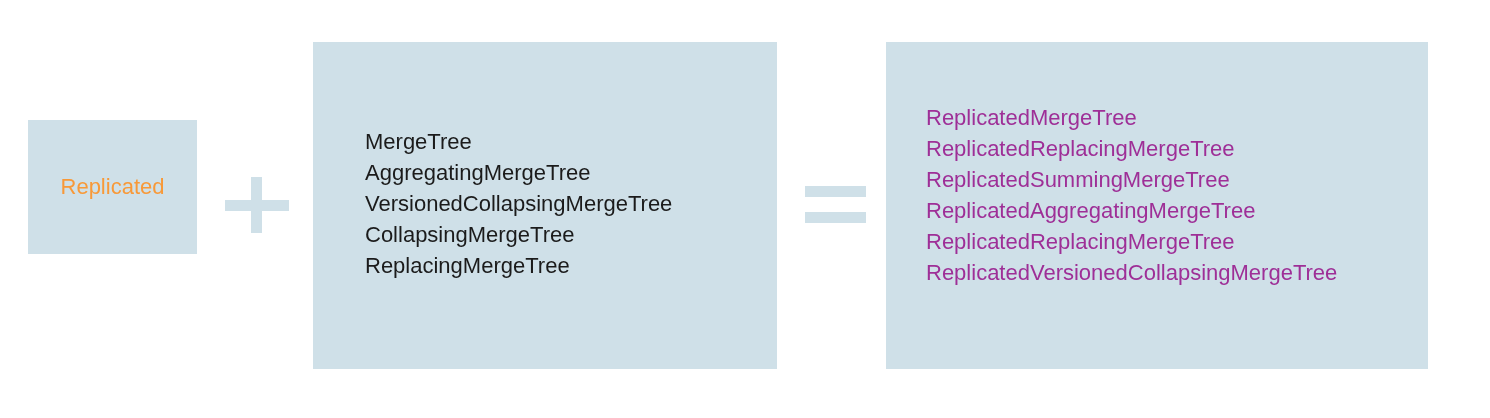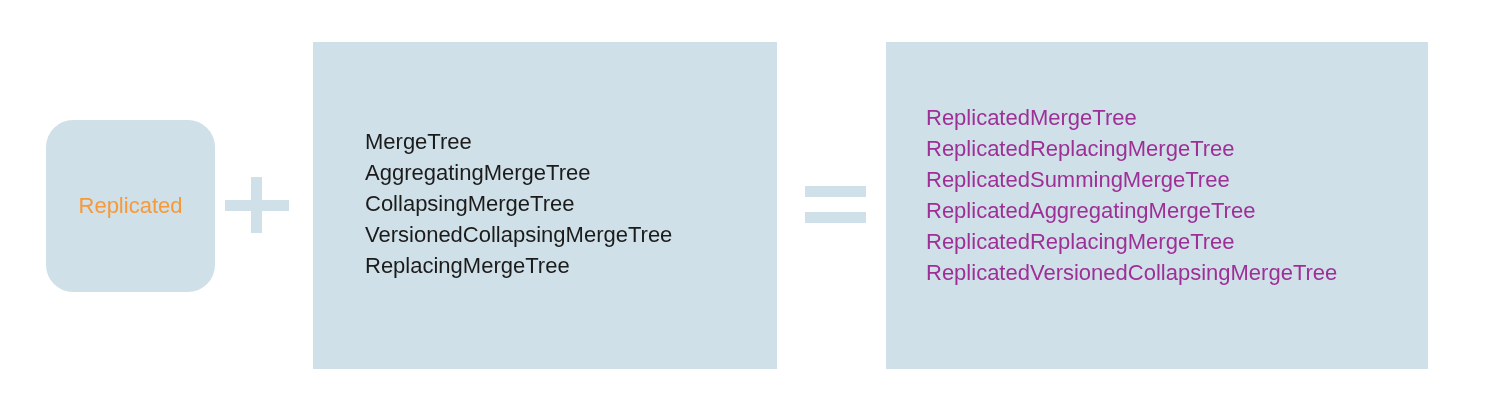--- a/index.html
+++ b/index.html
@@ -18,28 +18,27 @@
     width: 1490px;
     height: 418px;
   }
 
   
   .box {
     position: absolute;
     background: #cfe0e8;
   }
   #box-replicated {
-    left: 46px;
+    left: 28px;
     top: 120px;
     width: 169px;
-    height: 172px;
+    height: 134px;
     display: flex;
     align-items: center;
     justify-content: center;
-    border-radius: 27px;
   }
   #box-engines {
     left: 313px;
     top: 42px;
     width: 464px;
     height: 327px;
   }
   #box-results {
     left: 886px;
     top: 42px;
@@ -139,22 +138,22 @@
 
   <div class="operator" id="operator-plus">
     <div class="bar-h"></div>
     <div class="bar-v"></div>
   </div>
 
   <div class="box" id="box-engines">
     <ul class="engine-list">
       <li>MergeTree</li>
       <li>AggregatingMergeTree</li>
+      <li>VersionedCollapsingMergeTree</li>
       <li>CollapsingMergeTree</li>
-      <li>VersionedCollapsingMergeTree</li>
       <li>ReplacingMergeTree</li>
     </ul>
   </div>
 
   <div class="operator" id="operator-equals">
     <div class="bar top"></div>
     <div class="bar bottom"></div>
   </div>
 
   <div class="box" id="box-results">

